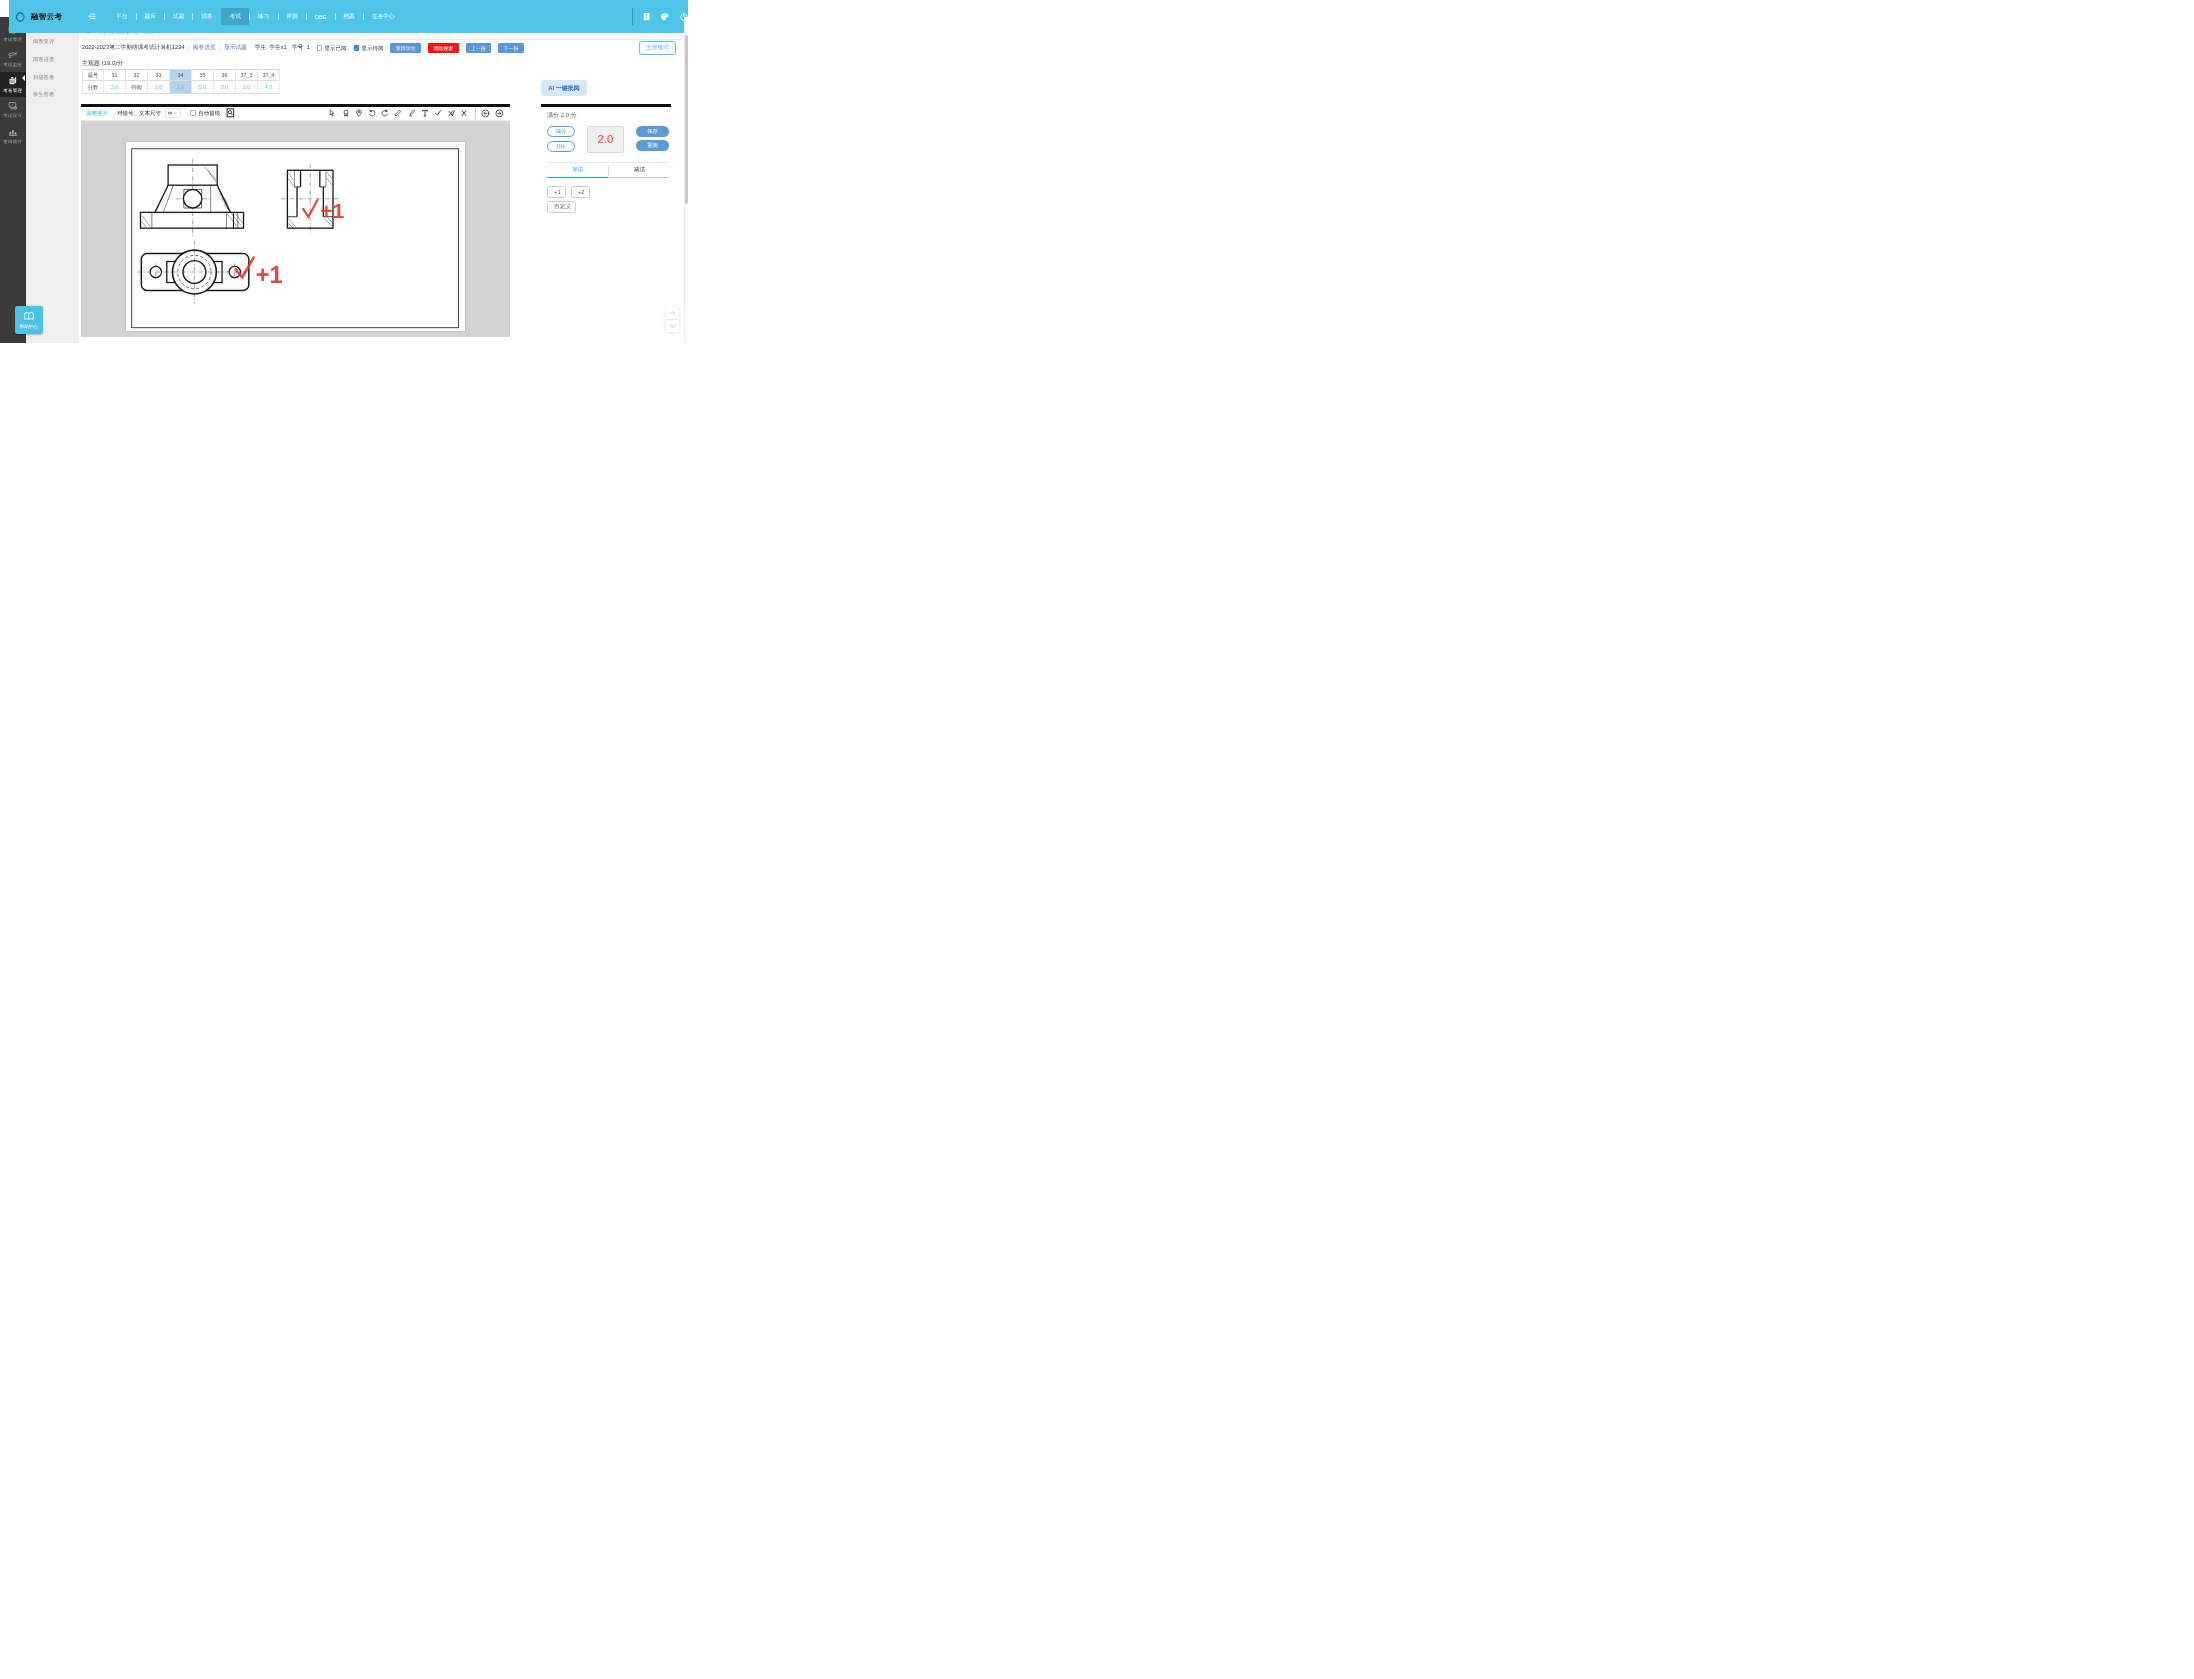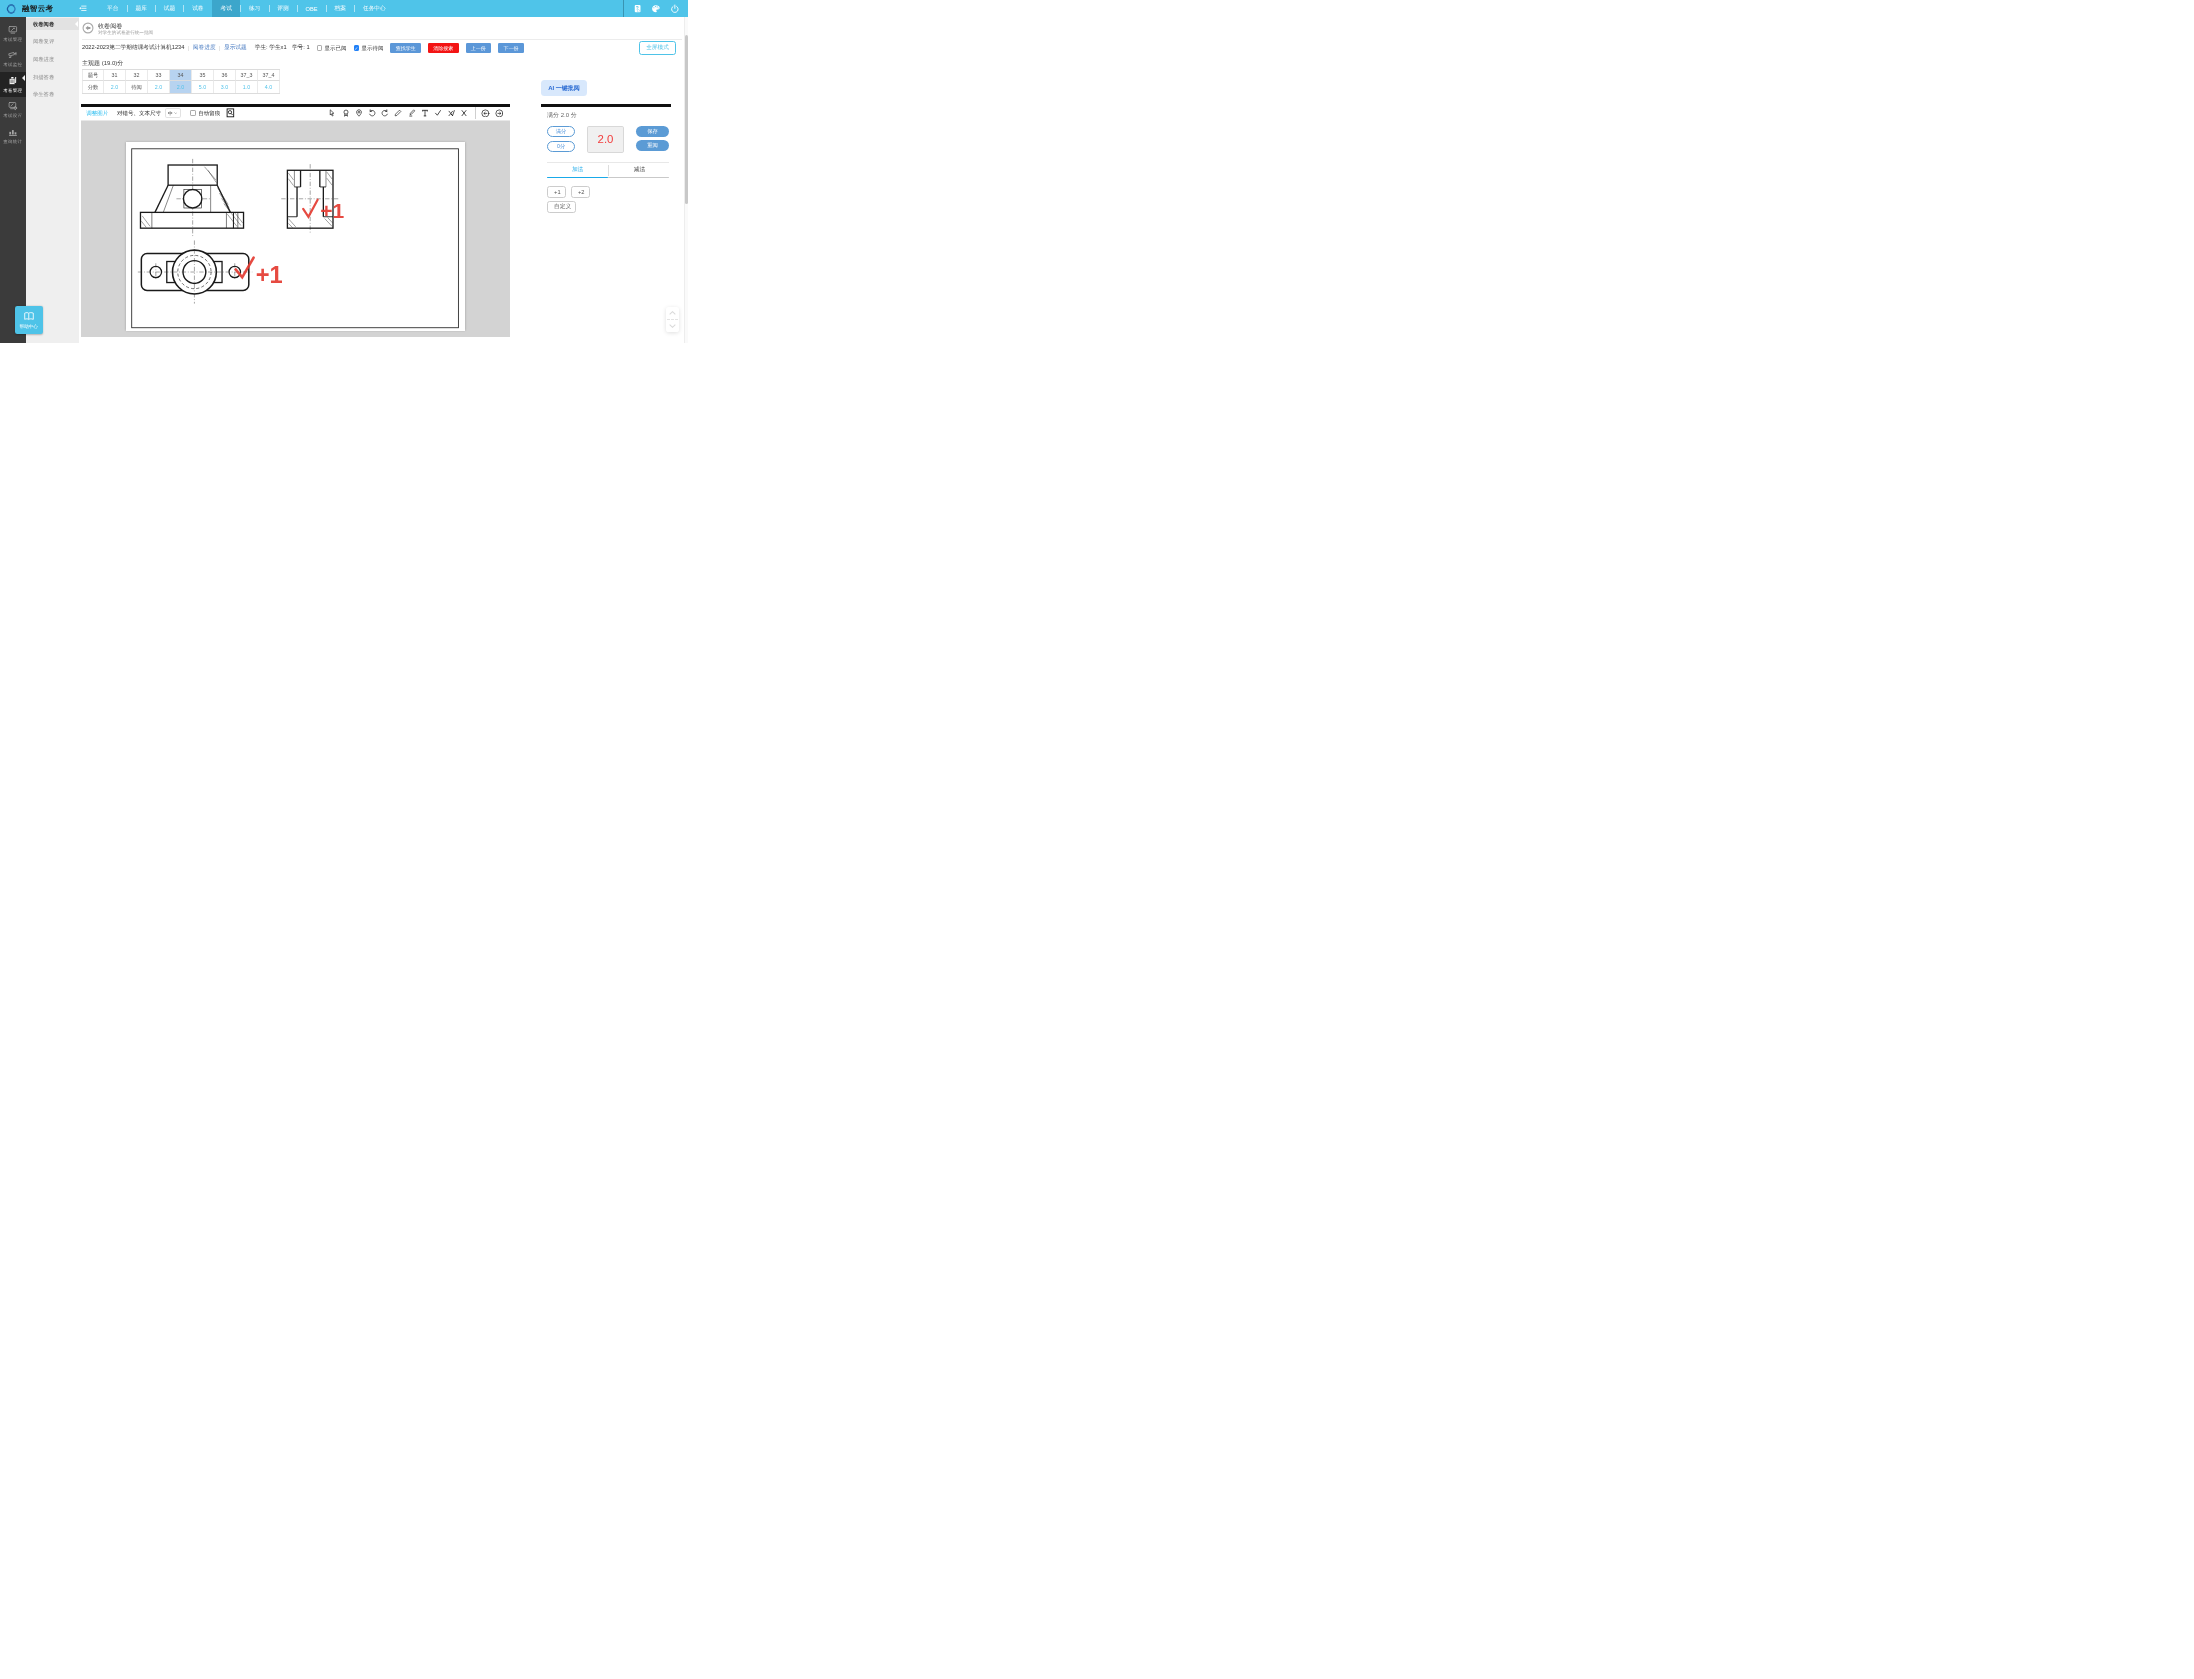--- a/index.html
+++ b/index.html
@@ -1,21 +1,21 @@
 <!DOCTYPE html>
 <html style="font-size:7px"><head>
 <meta charset="utf-8">
 <style>
   html,body{margin:0;padding:0;background:#fff;}
   #app{position:relative;width:688px;height:343px;overflow:hidden;
        font-family:"Liberation Sans",sans-serif;background:#fff;}
   *{box-sizing:border-box;white-space:nowrap;}
 
   
-  .topbar{position:absolute;left:0;top:0;width:688px;height:17px;background:#4FC4E9;
+  .topbar{position:absolute;left:9px;top:0;width:688px;height:33px;background:#4FC4E9;
           display:flex;align-items:center;z-index:30;}
   .brand{display:flex;align-items:center;gap:3.5px;padding-left:4.4px;}
   .brand-name{font-size:7.5px;font-weight:bold;color:#1b1b1b;letter-spacing:0.4px;}
   .collapse-btn{margin-left:25.5px;display:flex;align-items:center;cursor:pointer;}
   .tmenu{display:flex;align-items:center;height:17px;margin-left:12.3px;}
   .tmenu-item{height:17px;display:flex;align-items:center;padding:0 8.3px;color:#fff;
               font-size:5.7px;cursor:pointer;}
   .tmenu-item.active{background:#3CA6CB;}
   .mdiv{width:0.4px;height:6.1px;background:rgba(255,255,255,.55);}
   .top-right{margin-left:auto;display:flex;align-items:center;height:17px;}

